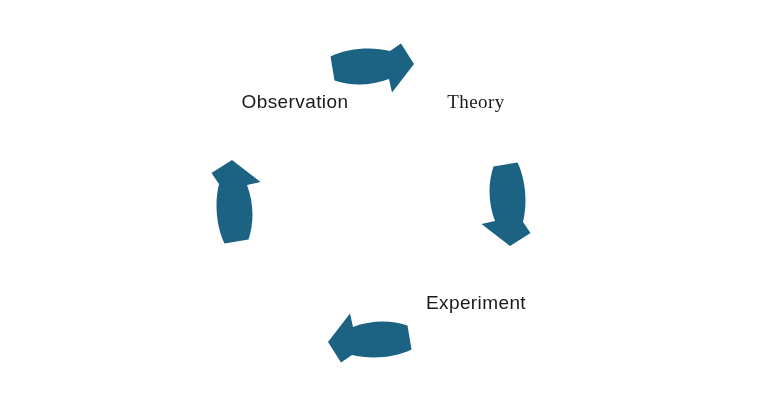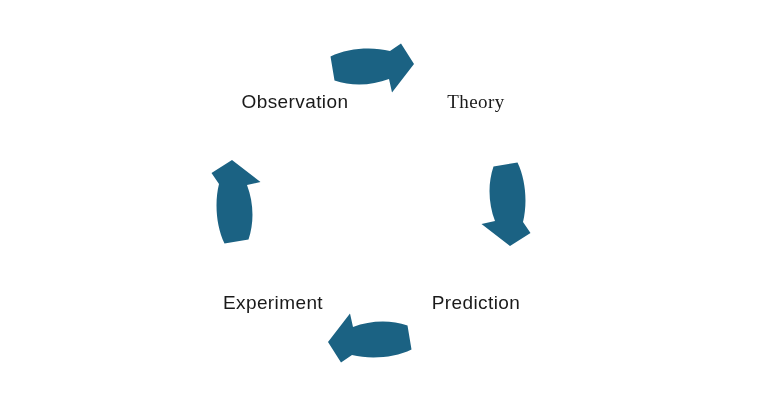--- a/index.html
+++ b/index.html
@@ -60,17 +60,16 @@
 
     <use href="#cycle-arrow-shape" transform="rotate(180 371 203)" fill="#1b6283"></use>
 
     <use href="#cycle-arrow-shape" transform="rotate(-90 371 203)" fill="#1b6283"></use>
   </svg>
 
   <div class="node-label label-observation">Observation</div>
 
   <div class="node-label label-theory">Theory</div>
 
-  <div class="node-label label-prediction">Prediction</div>
+  <div class="node-label label-prediction">Experiment</div>
 
-  <div class="node-label label-experiment">Experiment</div>
 
 </div>
 
 </body></html>

